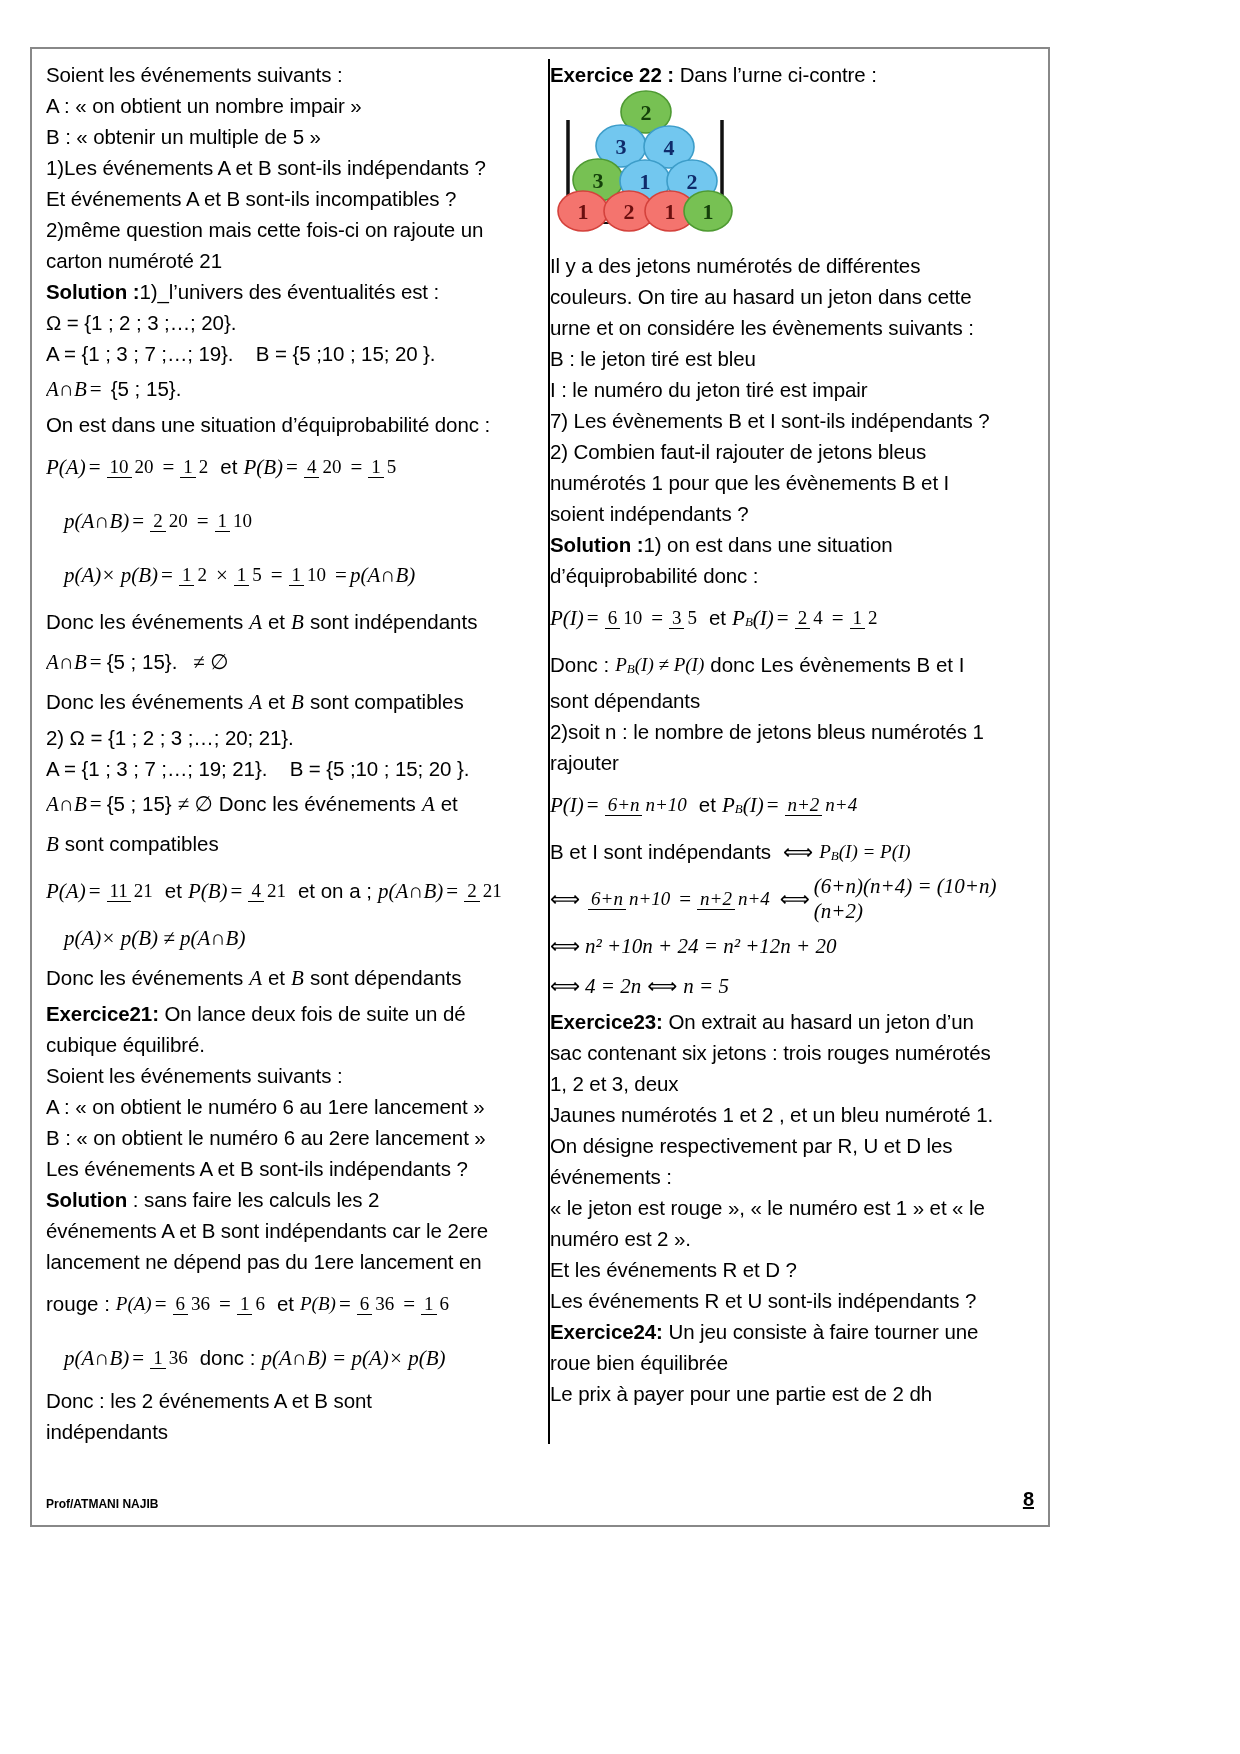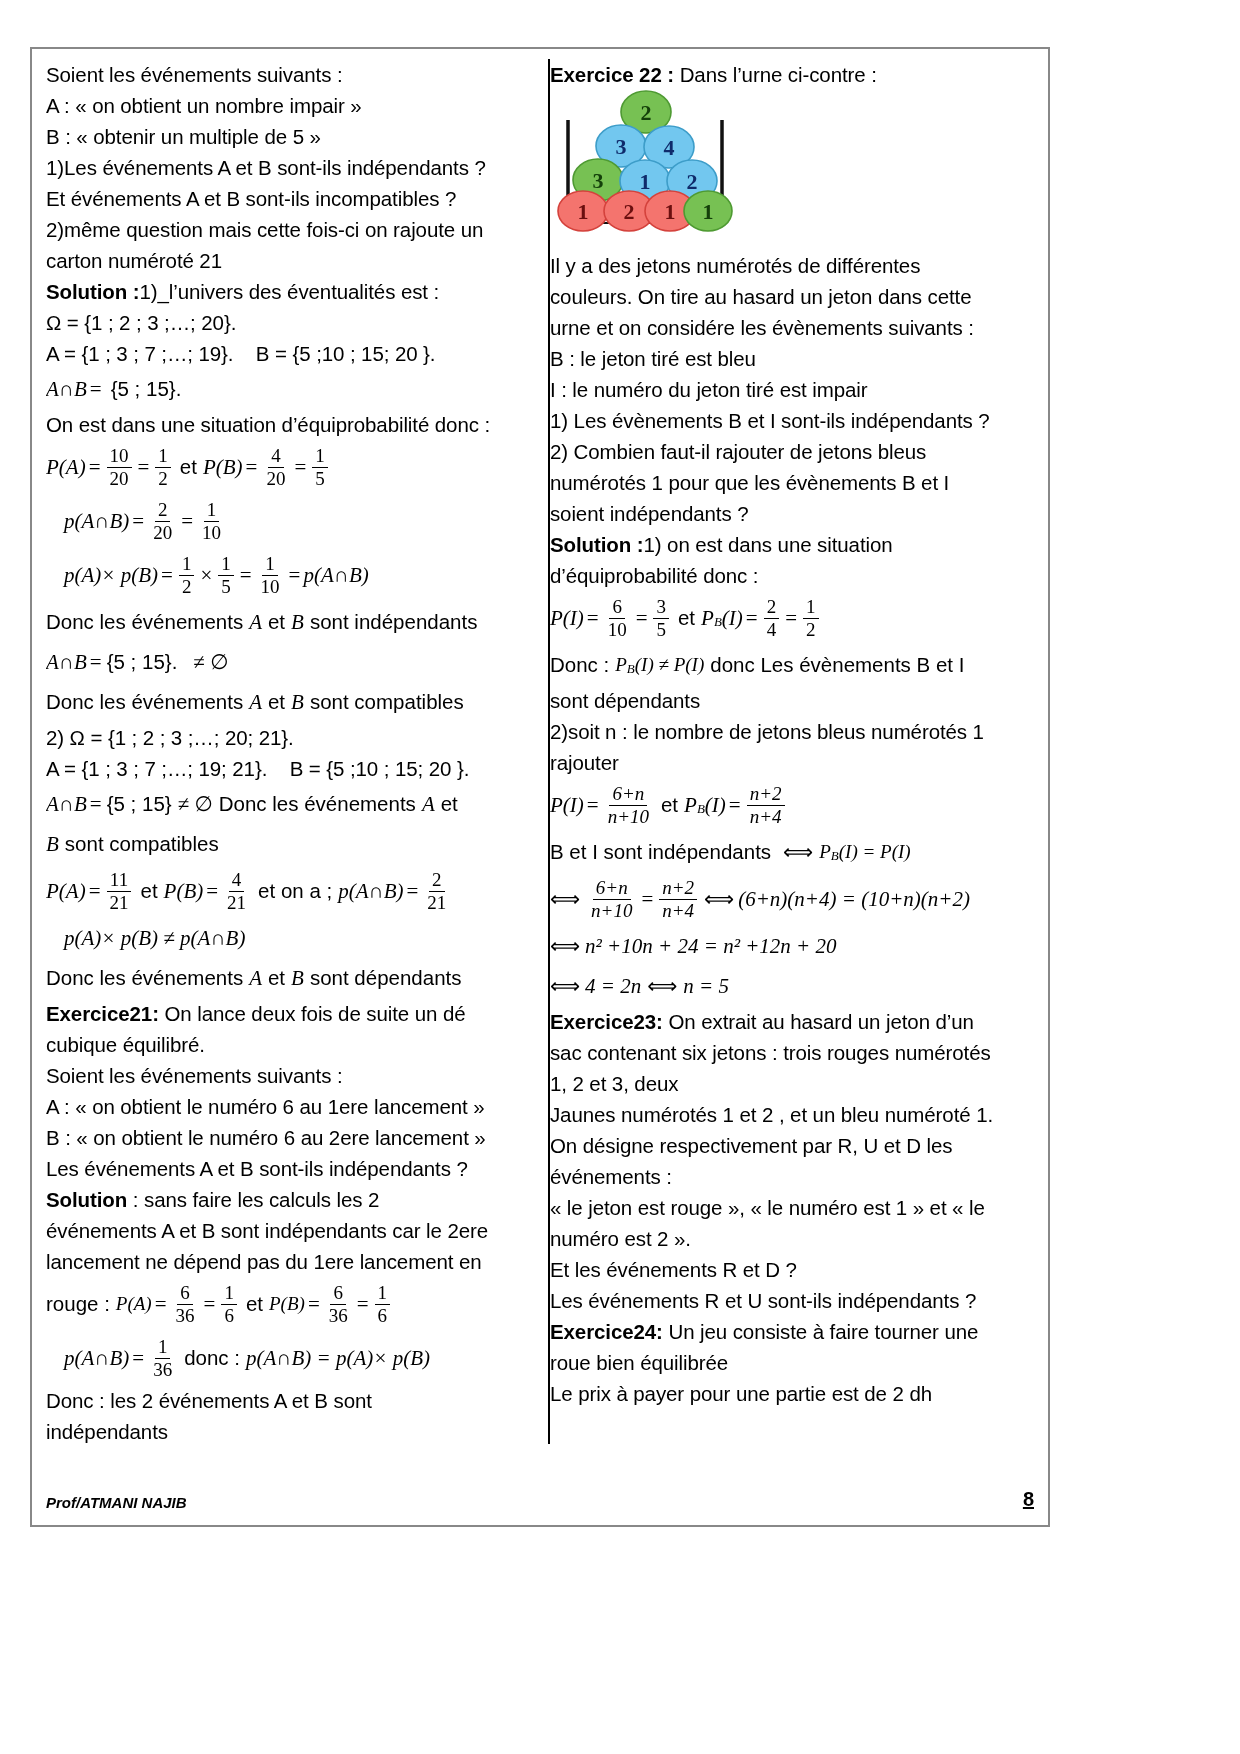--- a/index.html
+++ b/index.html
@@ -71,21 +71,21 @@
   .mathline .sans {
     font-family: "Liberation Sans", sans-serif;
     font-style: normal;
     font-size: 20.5px;
     padding: 0 6px;
   }
   .up { font-style: italic; }
   .rm { font-style: normal; }
   .frac {
     display: inline-flex;
-    flex-direction: column;
+    flex-direction: row;
     align-items: center;
     vertical-align: middle;
     margin: 0 3px;
     font-style: normal;
   }
   .frac .num, .frac .den {
     padding: 0 3px;
     font-size: 19px;
     line-height: 1.12;
     font-family: "Liberation Serif", serif;
@@ -113,24 +113,23 @@
   .footer {
     position: absolute;
     left: 14px;
     right: 14px;
     bottom: 14px;
     display: flex;
     justify-content: space-between;
     align-items: flex-end;
   }
   .footer-left {
-    font-size: 15px;
+    font-size: 12px;
     font-weight: bold;
     font-family: "Liberation Sans", sans-serif;
-    font-style: italic;
   }
   .footer-right {
     font-size: 20px;
     font-weight: bold;
     text-decoration: underline;
     font-family: "Liberation Sans", sans-serif;
   }
 </style>
 </head>
 <body>
@@ -425,21 +424,21 @@
               <text x="158" y="129" text-anchor="middle" font-family="Liberation Serif, serif" font-size="22" font-weight="bold" fill="#14400a">1</text>
             </g>
           </svg>
         </div>
 
         <div class="line">Il y a des jetons numérotés de différentes</div>
         <div class="line">couleurs. On tire au hasard un jeton dans cette</div>
         <div class="line">urne et on considére les évènements suivants :</div>
         <div class="line">B : le jeton tiré est bleu</div>
         <div class="line">I : le numéro du jeton tiré est impair</div>
-        <div class="line">1) Les évènements B et I sont-ils indépendants ?</div>
+        <div class="line">7) Les évènements B et I sont-ils indépendants ?</div>
         <div class="line">2) Combien faut-il rajouter de jetons bleus</div>
         <div class="line">numérotés 1 pour que les évènements B et I</div>
         <div class="line">soient indépendants ?</div>
 
         <div class="line">
           <b>Solution :</b><span>1) on est dans une situation</span>
         </div>
         <div class="line">d’équiprobabilité donc :</div>
 
         <div class="mathline">

